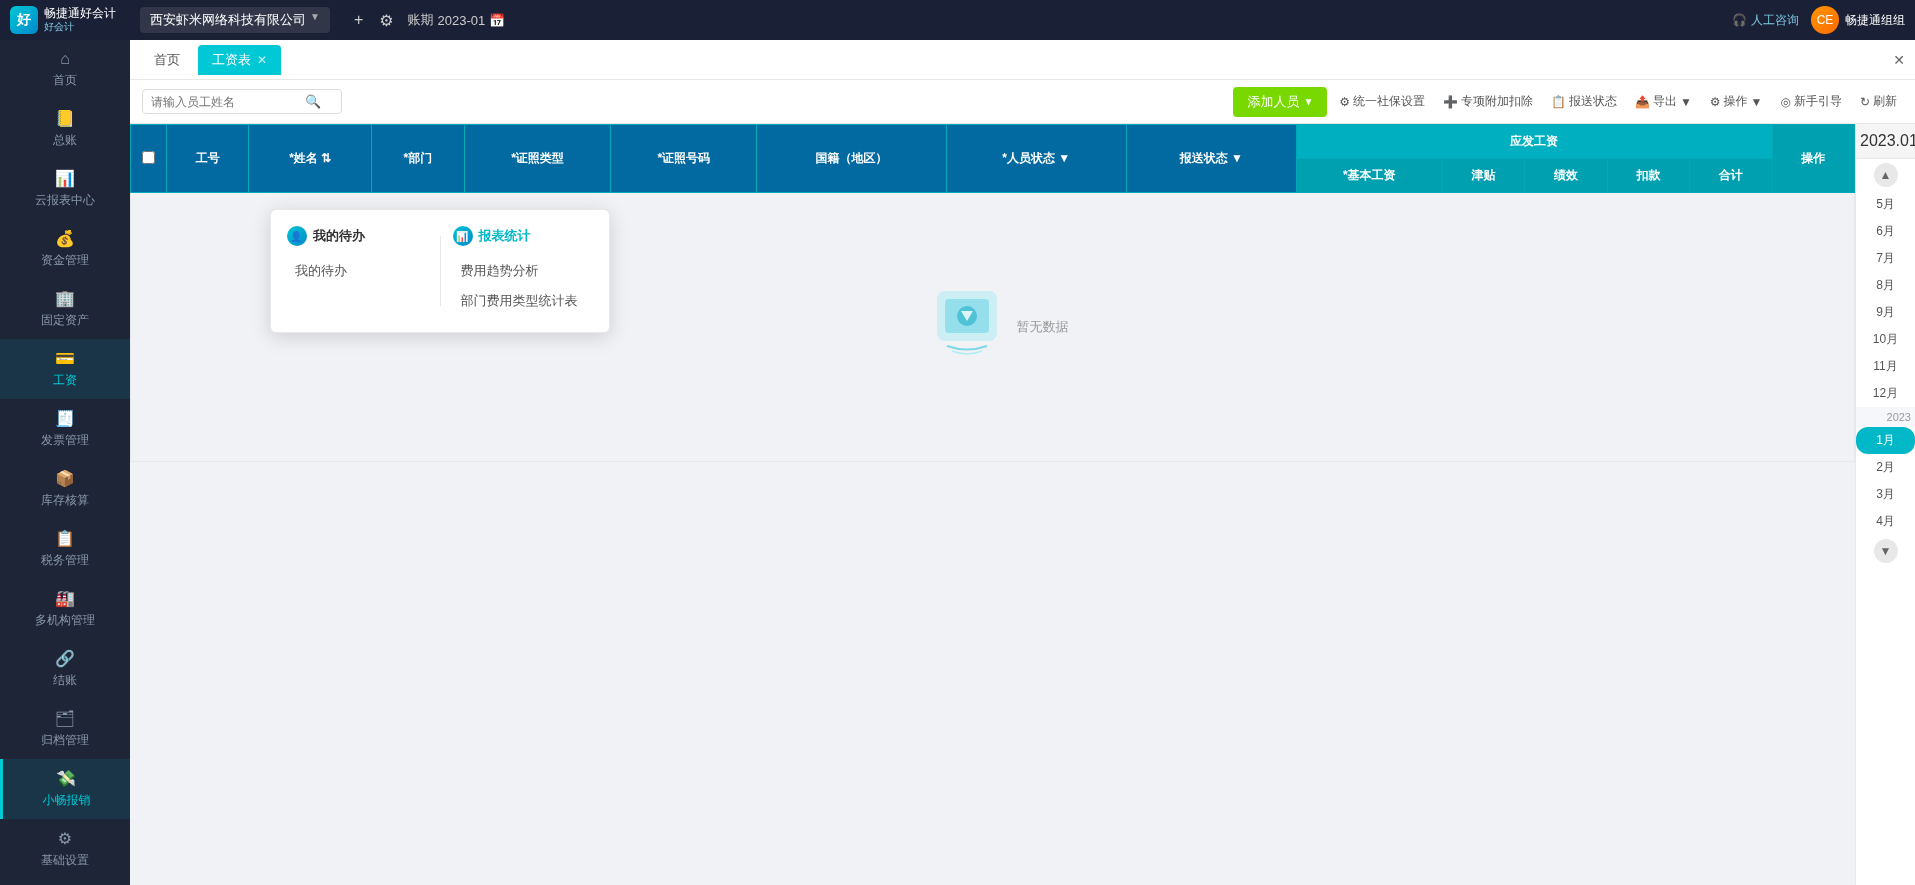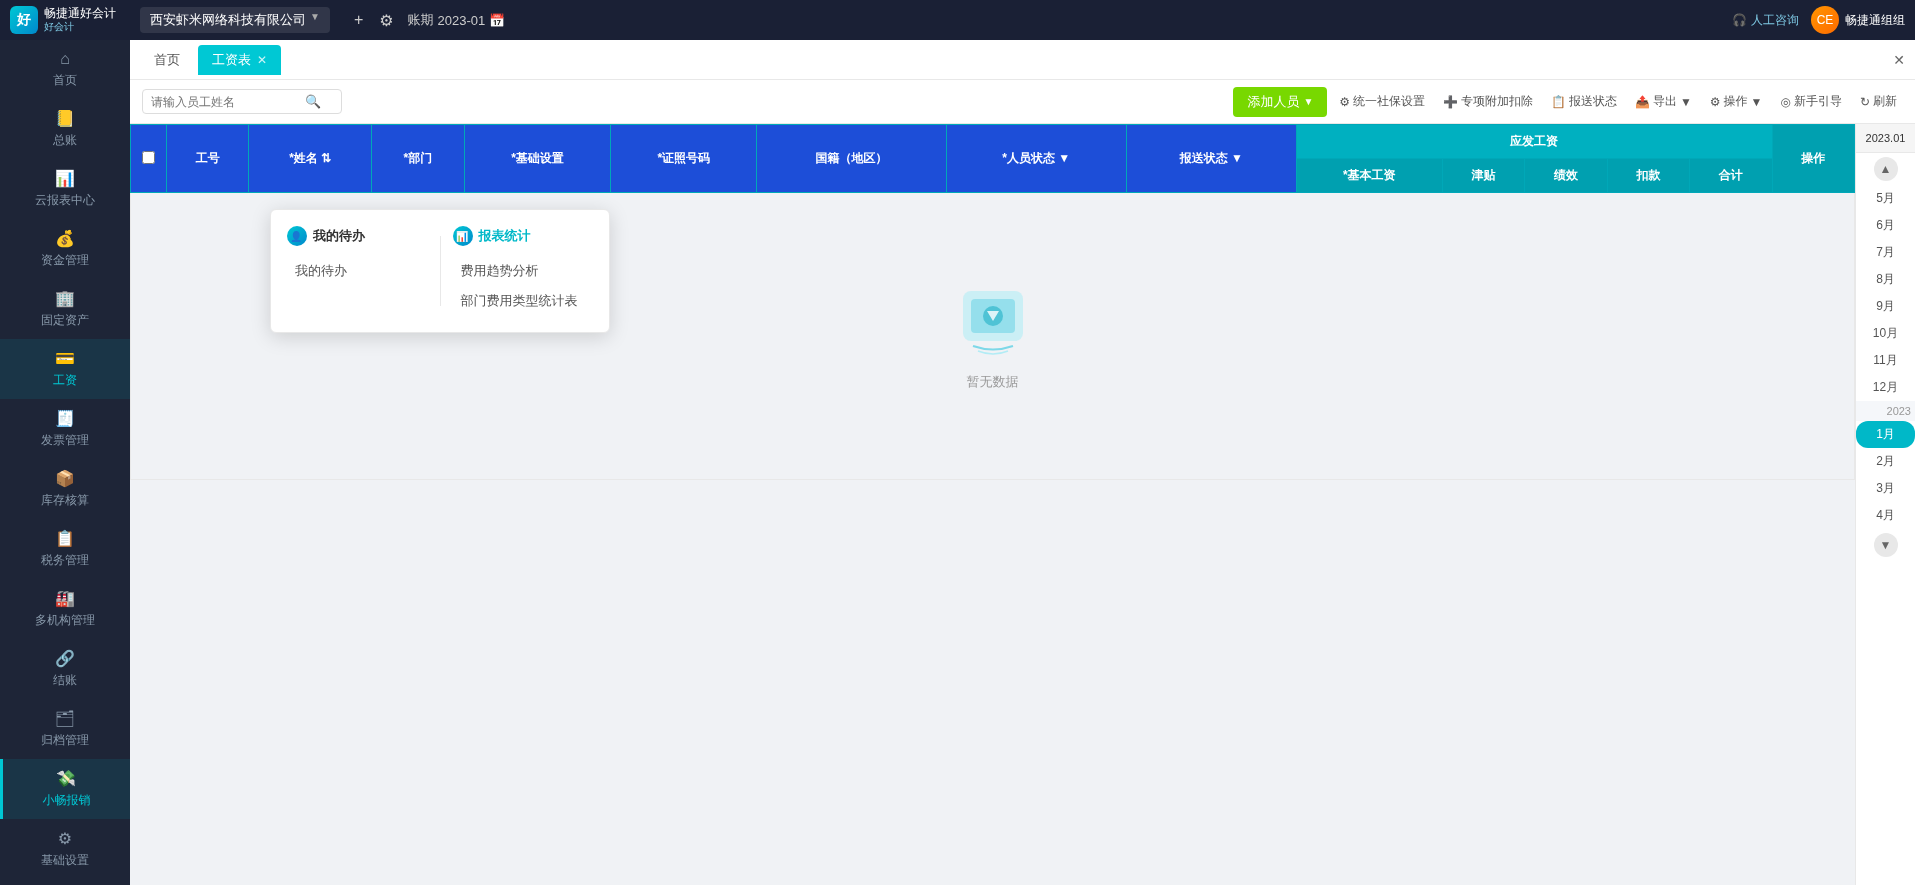--- a/index.html
+++ b/index.html
@@ -127,56 +127,56 @@
     .btn-add .chevron { font-size: 10px; }
     .toolbar-action {
       color: #555; font-size: 12px; cursor: pointer;
       display: flex; align-items: center; gap: 3px; padding: 4px 6px;
     }
 
     
     .table-container { flex: 1; overflow: auto; position: relative; }
     .salary-table { width: 100%; border-collapse: collapse; }
     .salary-table th {
-      background: #1d4ed8; color: white; font-size: 12px;
+      background: #0369a1; color: white; font-size: 12px;
       padding: 8px 6px; text-align: center;
       border: 1px solid #00a8b8; white-space: nowrap;
       position: sticky; top: 0; z-index: 10;
     }
     .salary-table th.sub-header {
       background: #00a0b0;
     }
     .salary-table td {
       padding: 8px 6px; text-align: center; font-size: 12px;
       border: 1px solid #e8e8e8;
     }
     .check-col { width: 36px; }
 
     
     .empty-state {
-      display: flex; flex-direction: column; align-items: center; justify-content: center;
+      display: flex; flex-direction: row; align-items: center; justify-content: center;
       padding: 80px 0;
     }
     .empty-icon {
       width: 100px; height: 80px;
       margin-bottom: 12px;
     }
     .empty-text { color: #999; font-size: 13px; }
 
     
     .month-panel {
       width: 60px; background: white;
       border-left: 1px solid #e8e8e8;
       display: flex; flex-direction: column;
       align-items: center;
       overflow-y: auto;
       flex-shrink: 0;
     }
     .month-panel-header {
-      font-size: 11px; color: #333; padding: 8px 4px;
+      font-size: 16px; color: #333; padding: 8px 4px;
       text-align: center; background: #f5f5f5;
       width: 100%; border-bottom: 1px solid #e8e8e8;
     }
     .month-nav {
       width: 24px; height: 24px; border-radius: 50%;
       background: #e8e8e8; display: flex; align-items: center; justify-content: center;
       cursor: pointer; margin: 4px; font-size: 12px; color: #666;
     }
     .month-item {
       font-size: 12px; color: #555; padding: 5px 4px;
@@ -400,21 +400,21 @@
       <div class="table-container">
         <table class="salary-table">
           <thead>
             <tr>
               <th class="check-col" rowspan="2">
                 <input type="checkbox" style="">
               </th>
               <th rowspan="2">工号</th>
               <th rowspan="2">*姓名 ⇅</th>
               <th rowspan="2">*部门</th>
-              <th rowspan="2">*基础设置</th>
+              <th rowspan="2">*证照类型</th>
               <th rowspan="2">*证照号码</th>
               <th rowspan="2">国籍（地区）</th>
               <th rowspan="2">*人员状态 ▼</th>
               <th rowspan="2">报送状态 ▼</th>
               <th colspan="5" style="background:#00b0c0;">应发工资</th>
               <th rowspan="2" style="background:#00a0b0;">操作</th>
             </tr>
             <tr>
               <th class="sub-header">*基本工资</th>
               <th class="sub-header">津贴</th>

